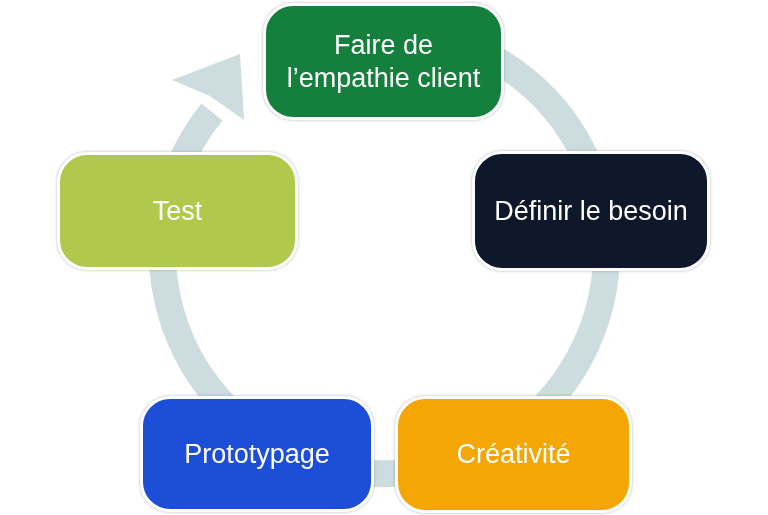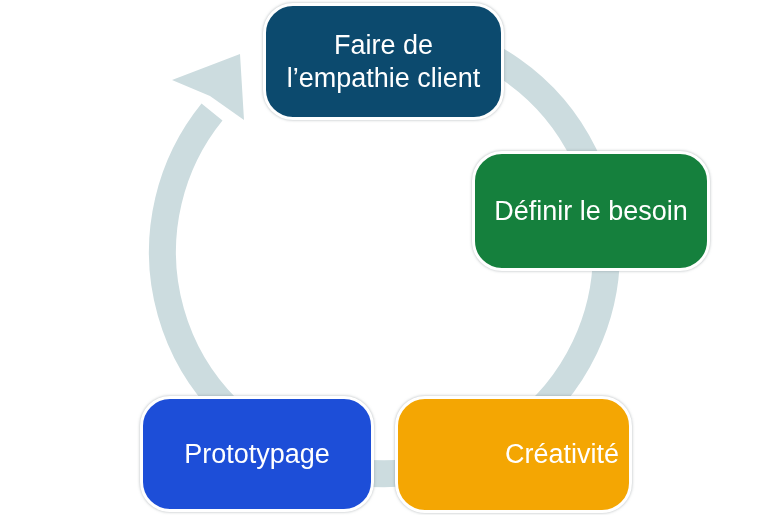--- a/index.html
+++ b/index.html
@@ -47,30 +47,33 @@
 </head>
 <body>
 
 <div class="canvas" style="background-color: rgb(255, 255, 255);">
 
   <svg class="cycle-arrow-svg" viewBox="0 0 768 515" aria-hidden="true">
     <path d="M 309 43 A 222 222 0 1 1 212 112" fill="none" stroke-width="27" stroke="#ccdcdf"></path>
     <polygon points="240,54 244,120 210,96 172,80" fill="#ccdcdf"></polygon>
   </svg>
 
-  <div class="step-box box-empathie" style="background-color: #0c4a6e; justify-content: center;">
+  <div class="step-box box-empathie" style="background-color: #15803d; justify-content: center;">
     <span class="step-label">Faire de l’empathie client</span>
   </div>
 
-  <div class="step-box box-definir nowrap" style="background-color: #15803d; justify-content: center;">
+  <div class="step-box box-definir nowrap" style="background-color: #0f172a; justify-content: center;">
     <span class="step-label">Définir le besoin</span>
   </div>
 
-  <div class="step-box box-creativite nowrap" style="background-color: rgb(244, 166, 3); justify-content: flex-end;">
+  <div class="step-box box-creativite nowrap" style="background-color: rgb(244, 166, 3);">
     <span class="step-label">Créativité</span>
   </div>
 
   <div class="step-box box-prototypage nowrap" style="background-color: #1d4ed8;">
     <span class="step-label">Prototypage</span>
   </div>
 
+  <div class="step-box box-test nowrap" style="background-color: rgb(176, 201, 77);">
+    <span class="step-label">Test</span>
+  </div>
 
 </div>
 
 </body></html>

